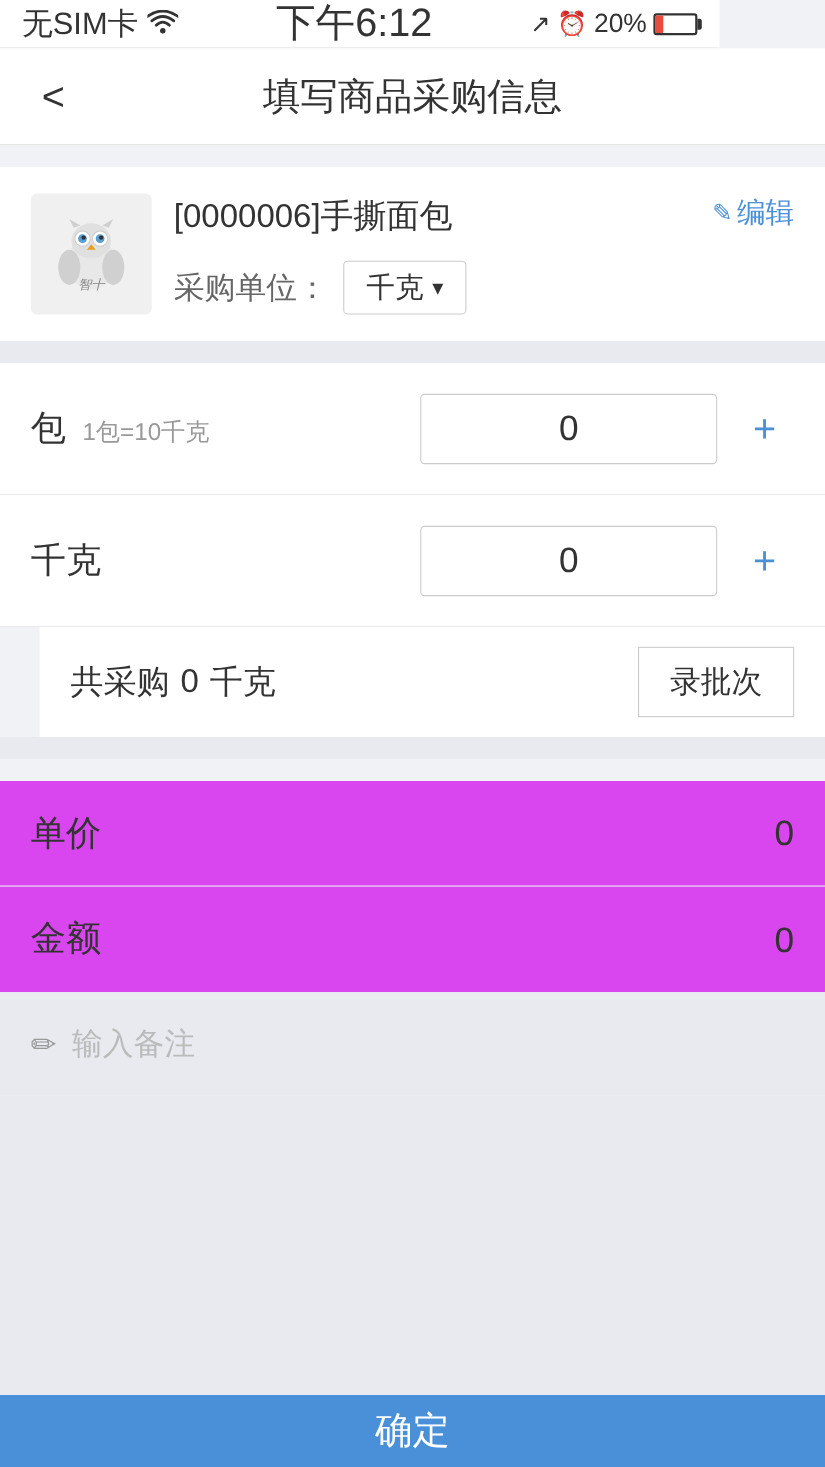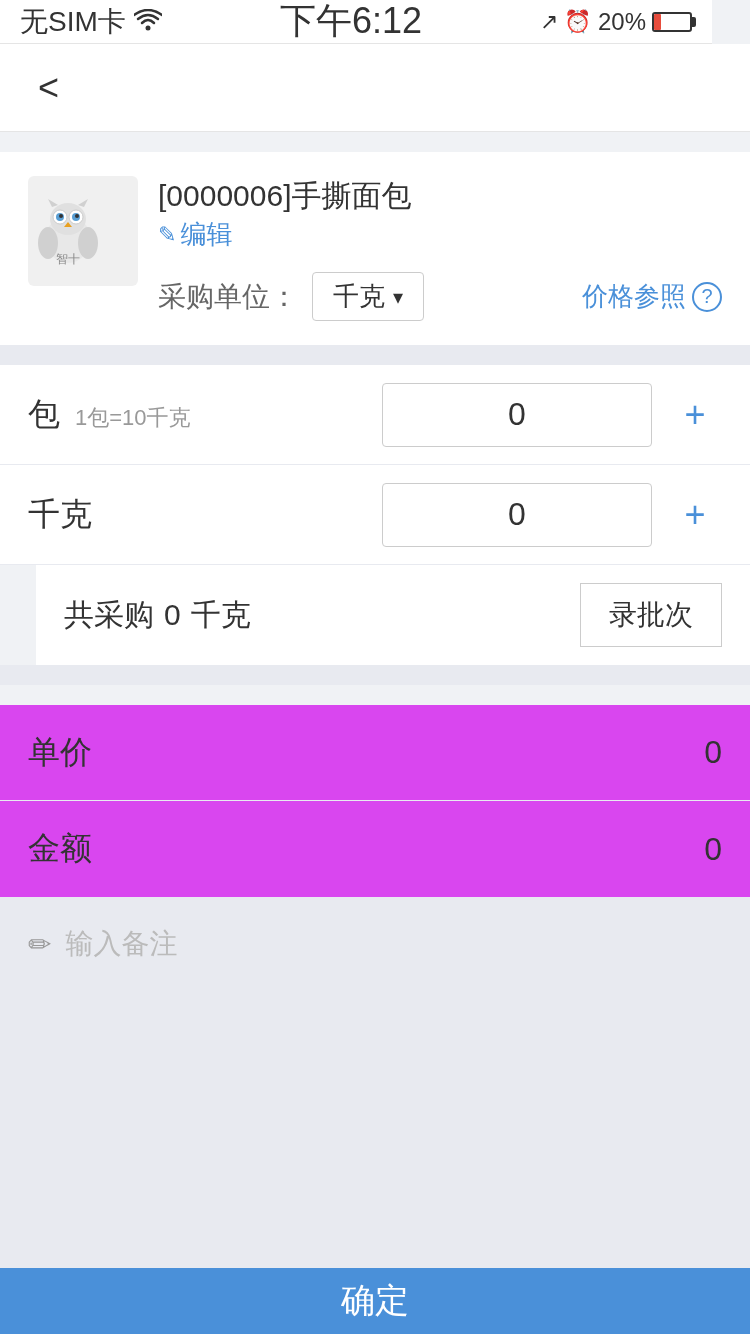--- a/index.html
+++ b/index.html
@@ -8,21 +8,21 @@
       width: 750px;
       min-height: 1334px;
       font-family: -apple-system, "PingFang SC", "Helvetica Neue", sans-serif;
       background: #f0f2f5;
       font-size: 32px;
       color: #333;
     }
 
     
     .status-bar {
-      width: 712px;
+      width: 654px;
       height: 44px;
       background: #fff;
       display: flex;
       align-items: center;
       justify-content: space-between;
       padding: 0 20px;
       font-size: 28px;
       color: #333;
       border-bottom: 1px solid #e5e5e5;
     }
@@ -78,33 +78,33 @@
       align-items: flex-start;
       gap: 20px;
     }
     .product-image {
       width: 110px;
       height: 110px;
       background: #f0f0f0;
       border-radius: 6px;
       display: flex;
       align-items: center;
-      justify-content: flex-start;
+      justify-content: center;
       flex-shrink: 0;
       color: #999;
       font-size: 28px;
+      font-style: italic;
     }
     .product-info {
       flex: 1;
     }
     .product-header {
       display: flex;
       justify-content: space-between;
       align-items: flex-start;
-      flex-direction: column;
     }
     .product-name {
       font-size: 30px;
       color: #333;
       font-weight: 500;
       flex: 1;
     }
     .edit-link {
       color: #4a90d9;
       font-size: 26px;
@@ -161,21 +161,21 @@
     }
 
     
     .input-section {
       background: #fff;
     }
     .input-row {
       display: flex;
       align-items: center;
       padding: 16px 28px;
-      height: 100px;
+      height: 120px;
       border-bottom: 1px solid #e8eaf0;
     }
     .input-row-label {
       min-width: 120px;
     }
     .input-row-label .main-label {
       font-size: 32px;
       color: #333;
       font-weight: 500;
     }
@@ -318,20 +318,21 @@
     <span style="font-size:22px;">⏰</span>
     <span style="font-size:24px;">20%</span>
     <div class="battery-body">
       <div class="battery-fill"></div>
     </div>
   </div>
 </div>
 
 <div class="nav-bar">
   <div class="nav-back">&lt;</div>
+  <div class="nav-title">填写商品采购信息</div>
 </div>
 
 <div class="main-content">
 
   <div class="product-card">
     <div class="product-image">
 
       <svg width="80" height="80" viewBox="0 0 80 80">
 
         <ellipse cx="40" cy="48" rx="22" ry="24" fill="#e8e8e8"></ellipse>
@@ -367,24 +368,20 @@
           <span style="font-size:22px;">✎</span>
           <span>编辑</span>
         </div>
       </div>
       <div class="purchase-unit">
         <span class="unit-label">采购单位：</span>
         <div class="unit-selector">
           <span>千克</span>
           <span style="font-size:20px;">▾</span>
         </div>
-        <div class="price-ref">
-          <span>价格参照</span>
-          <div class="info-circle">?</div>
-        </div>
       </div>
     </div>
   </div>
 
   <div class="divider-bar"></div>
 
   <div class="input-section">
 
     <div class="input-row">
       <div class="input-row-label">

